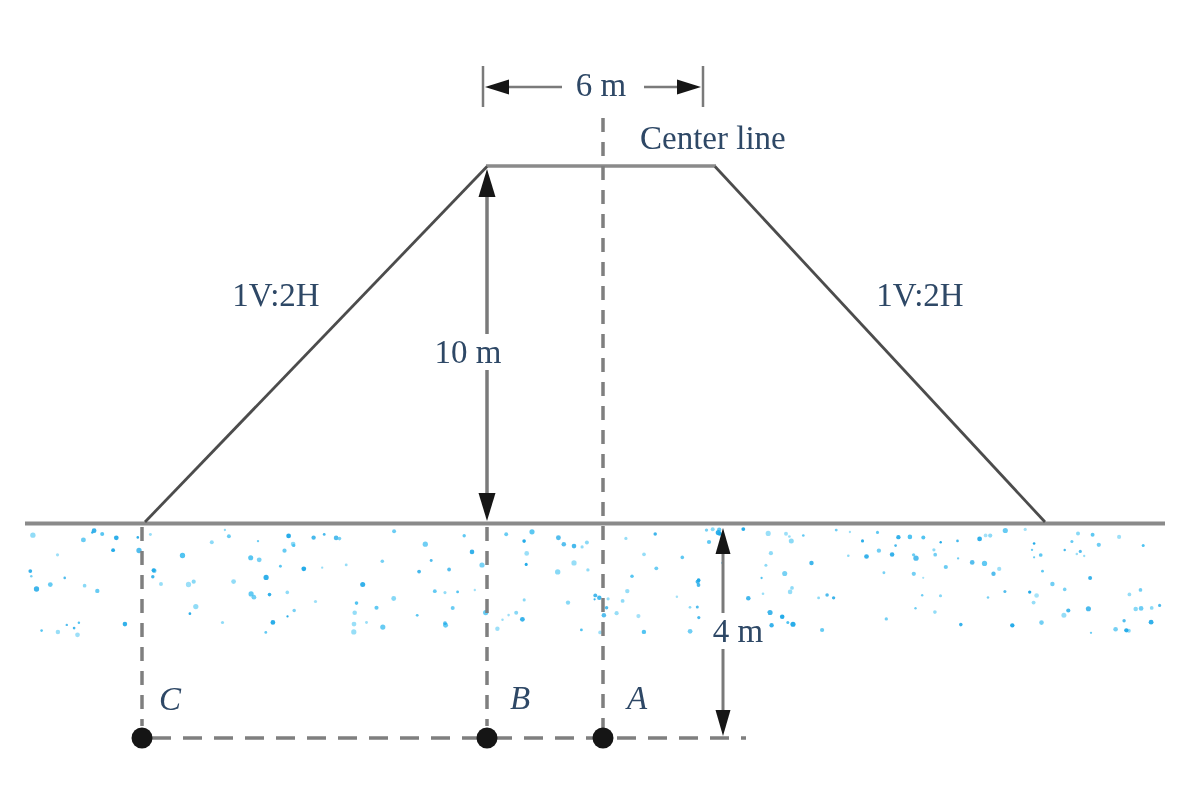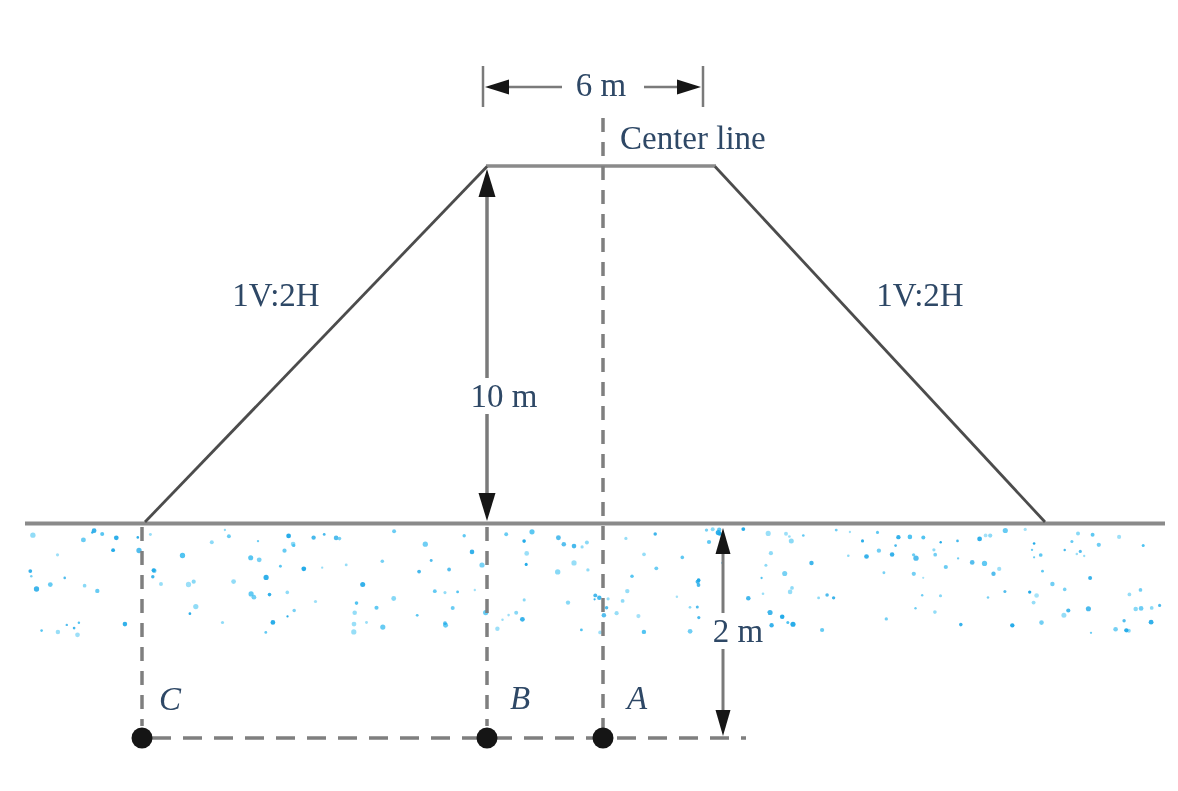--- a/index.html
+++ b/index.html
@@ -314,30 +314,30 @@
     <polygon points="723,528 715.5,554 730.5,554" fill="#161616"></polygon>
     <polygon points="723,736 715.5,710 730.5,710" fill="#161616"></polygon>
 
     <circle cx="142" cy="738" r="10.5" fill="#151515"></circle>
     <circle cx="487" cy="738" r="10.5" fill="#151515"></circle>
     <circle cx="603" cy="738" r="10.5" fill="#151515"></circle>
   </svg>
 
   <div class="label centered" style="left:601px; top:67px;">6 m</div>
 
-  <div class="label" style="left:620px; top:120px;text-align:center;">Center line</div>
+  <div class="label" style="left:640px; top:120px;text-align:center;">Center line</div>
 
   <div class="label centered" style="left:276px; top:277px;">1V:2H</div>
 
   <div class="label centered" style="left:920px; top:277px;">1V:2H</div>
 
-  <div class="label centered masked" style="left:504px; top:334px;margin-top:44px;">10 m</div>
-
-
-  <div class="label centered masked" style="left:738px; top:613px;">2 m</div>
+  <div class="label centered masked" style="left:468px; top:334px;">10 m</div>
+
+
+  <div class="label centered masked" style="left:738px; top:613px;">4 m</div>
 
   <div class="label italic centered" style="left:170px; top:681px;">C</div>
 
   <div class="label italic centered" style="left:520px; top:680px;">B</div>
 
   <div class="label italic centered" style="left:637px; top:680px;">A</div>
 
 </div>
 
 </body></html>

